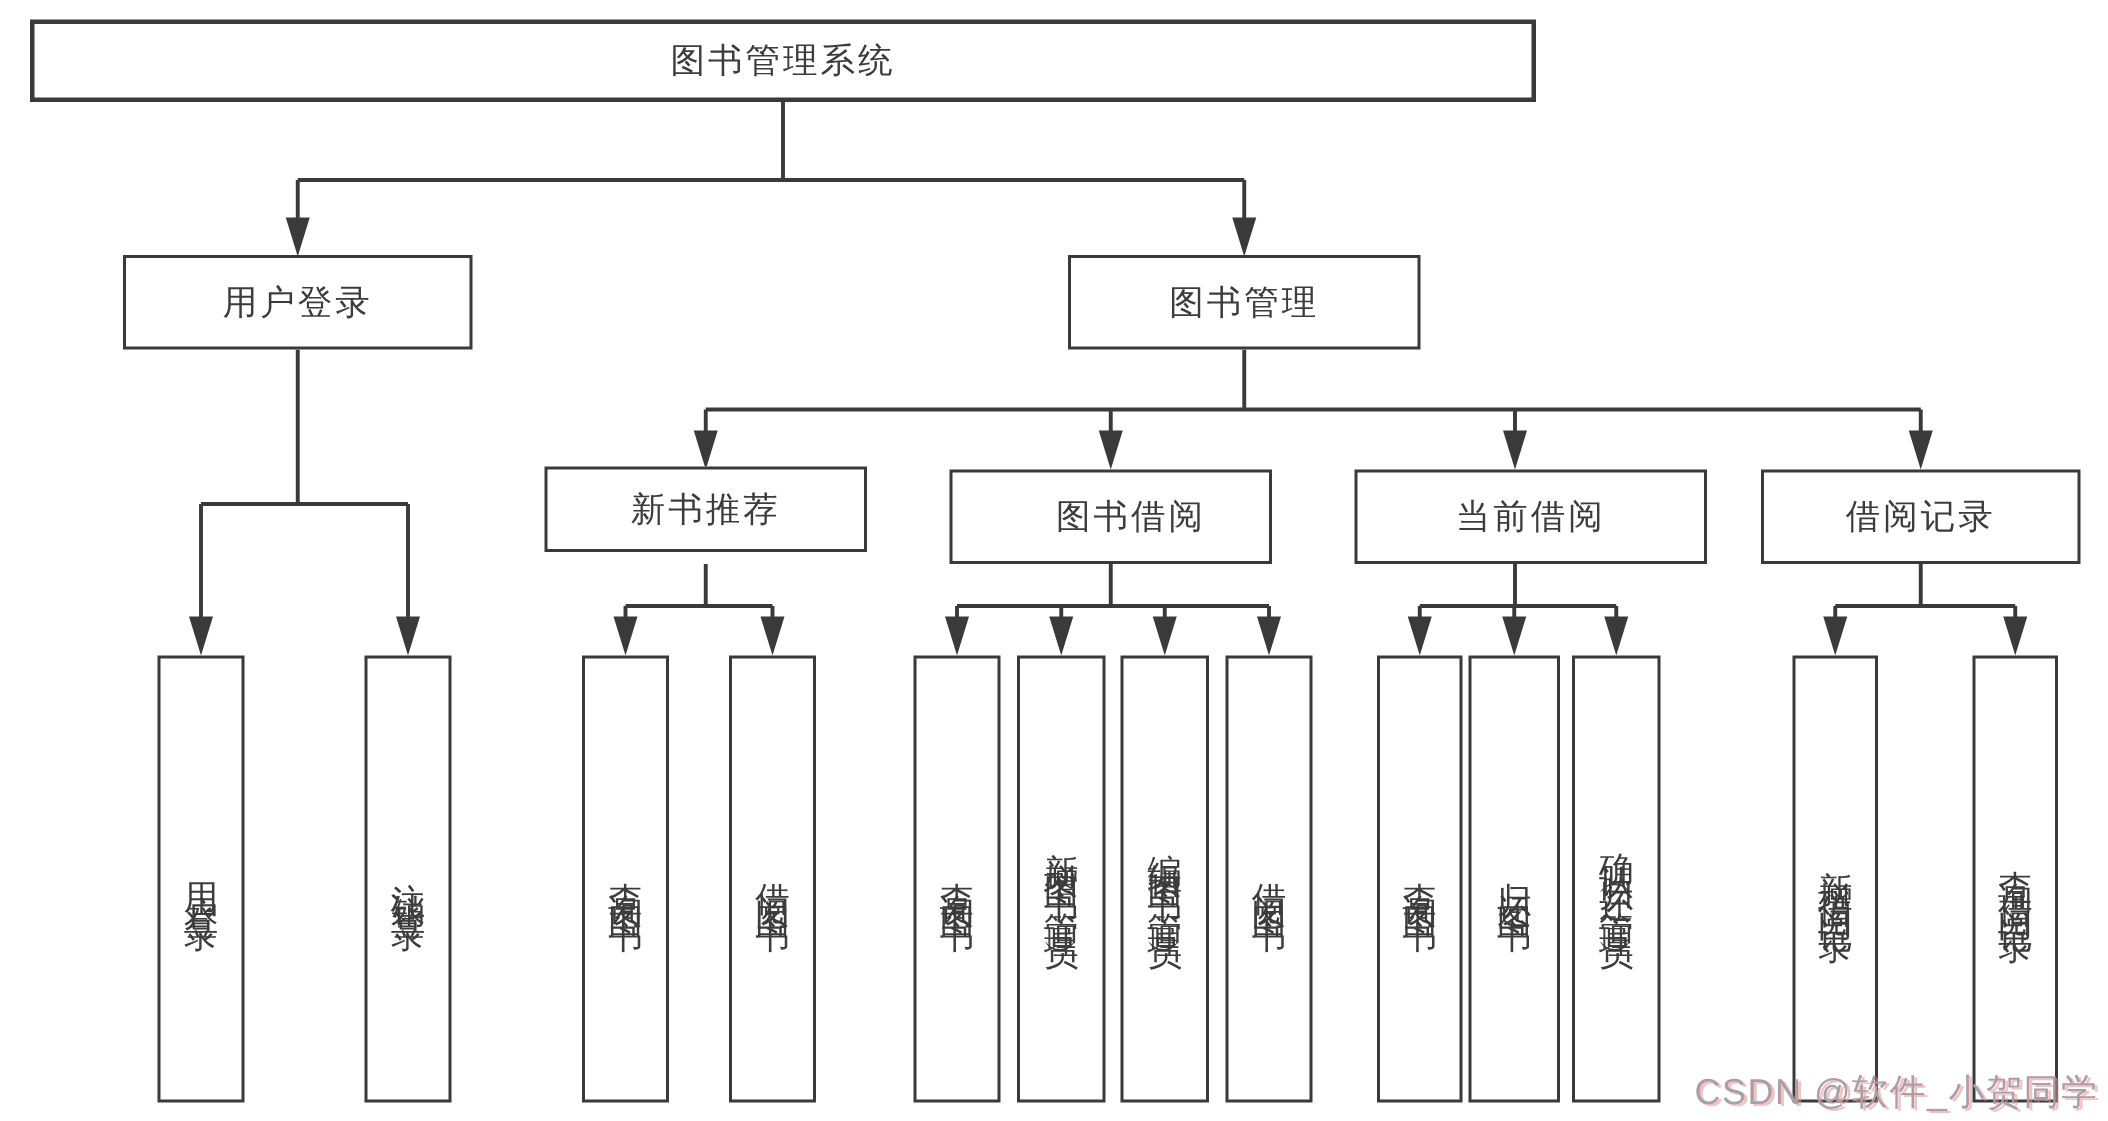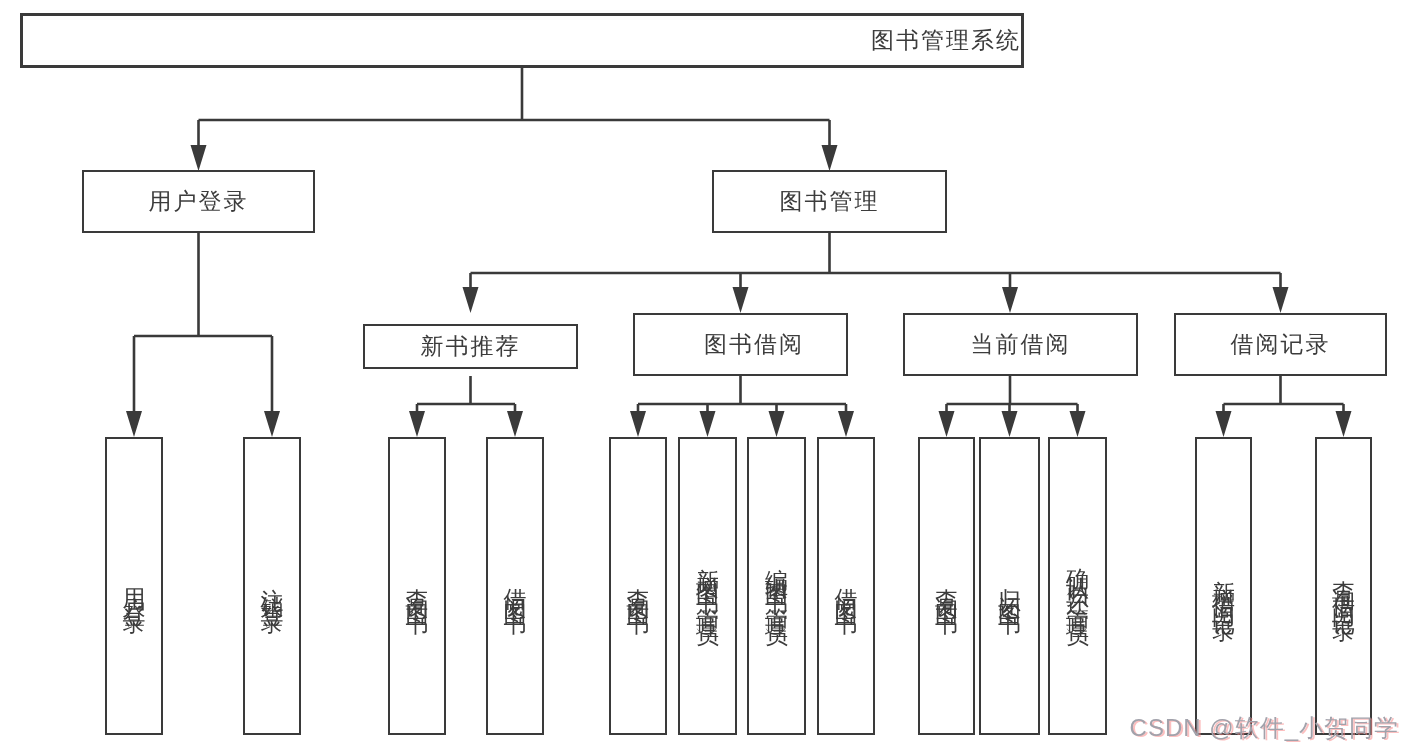--- a/index.html
+++ b/index.html
@@ -29,21 +29,20 @@
     box-sizing: border-box;
     background: #ffffff;
     border: 2.5px solid #3a3a3a;
     display: flex;
     align-items: center;
     justify-content: center;
     text-align: center;
   }
   .node.root {
     border-width: 3px;
-    justify-content: flex-end;
   }
   .h-label {
     font-size: 23px;
     letter-spacing: 2px;
     white-space: nowrap;
     color: #3c3c3c;
   }
   .v-node {
     top: 437px;
     height: 298px;
@@ -100,21 +99,21 @@
     <span class="h-label">图书管理系统</span>
   </div>
 
   <div class="node" style="left:82px; top:170px; width:233px; height:63px;">
     <span class="h-label">用户登录</span>
   </div>
   <div class="node" style="left:712px; top:170px; width:235px; height:63px;font-family:Liberation Serif, serif;">
     <span class="h-label">图书管理</span>
   </div>
 
-  <div class="node" style="left:363px; top:324px; width:215px; height:45px;">
+  <div class="node" style="left:363px; top:311px; width:215px; height:57px;">
     <span class="h-label">新书推荐</span>
   </div>
   <div class="node" style="left:633px; top:313px; width:215px; height:63px;padding-left:27px;">
     <span class="h-label">图书借阅</span>
   </div>
   <div class="node" style="left:903px; top:313px; width:235px; height:63px;">
     <span class="h-label">当前借阅</span>
   </div>
   <div class="node" style="left:1174px; top:313px; width:213px; height:63px;">
     <span class="h-label">借阅记录</span>

